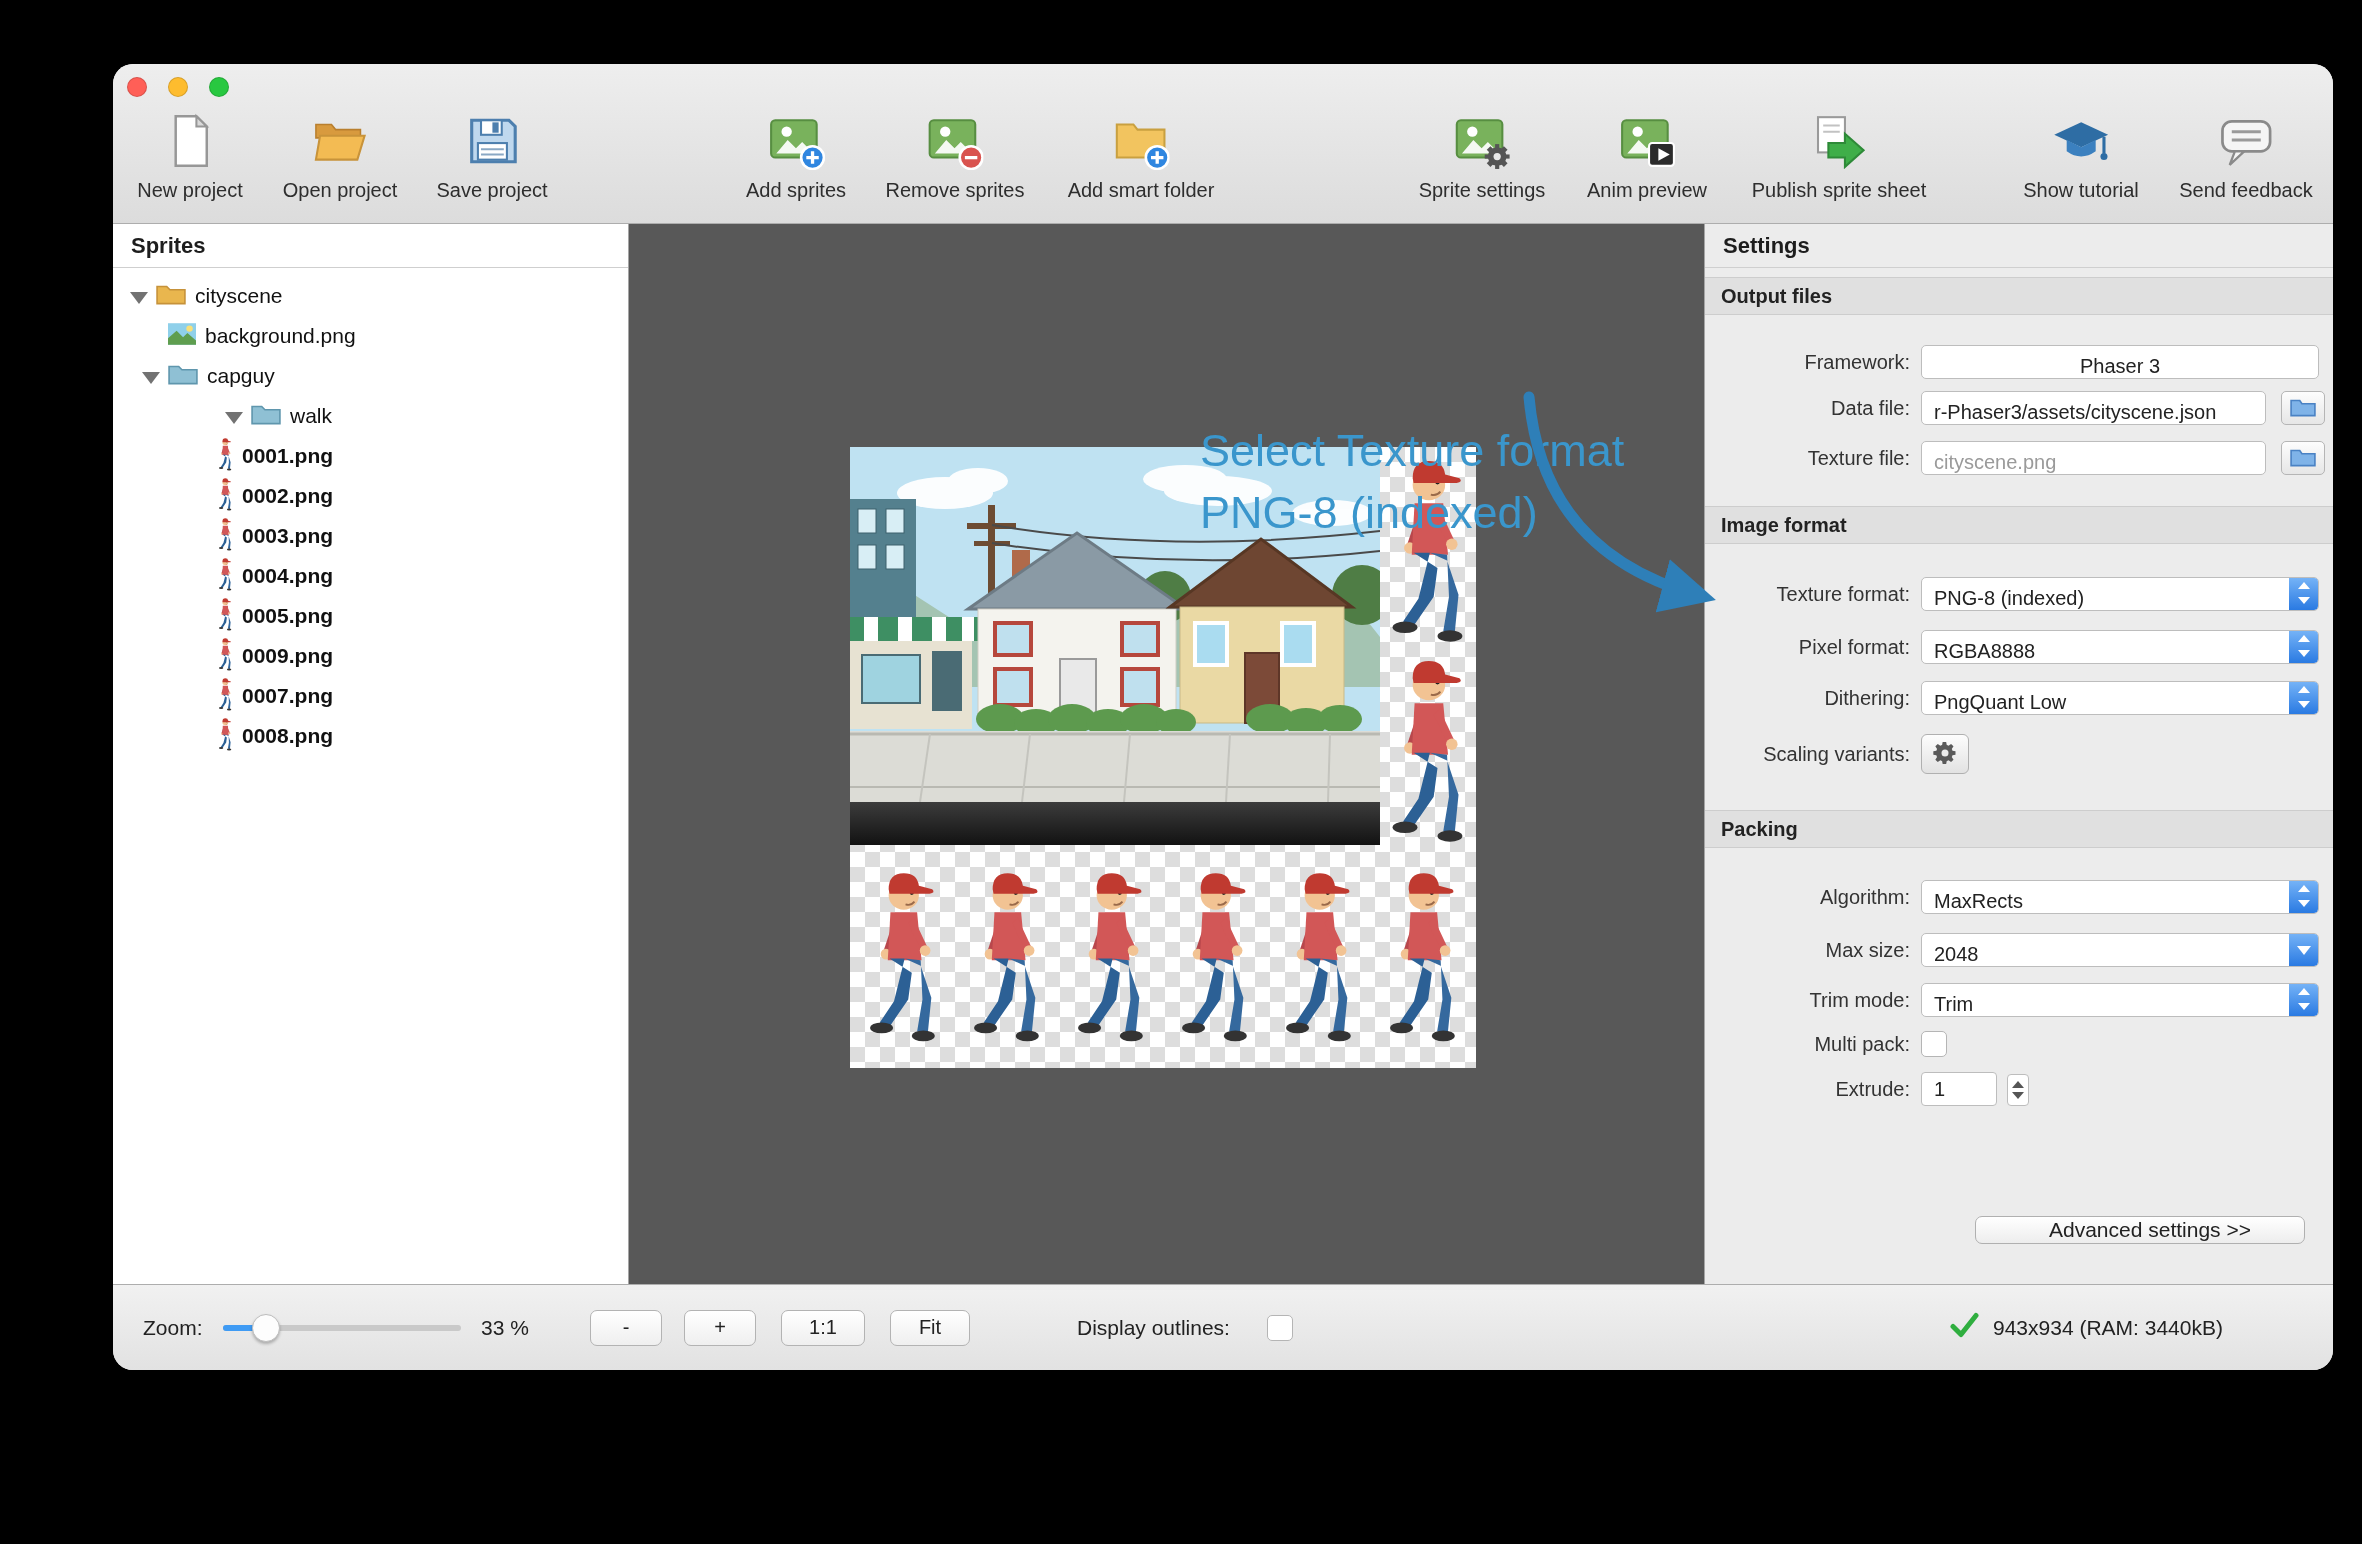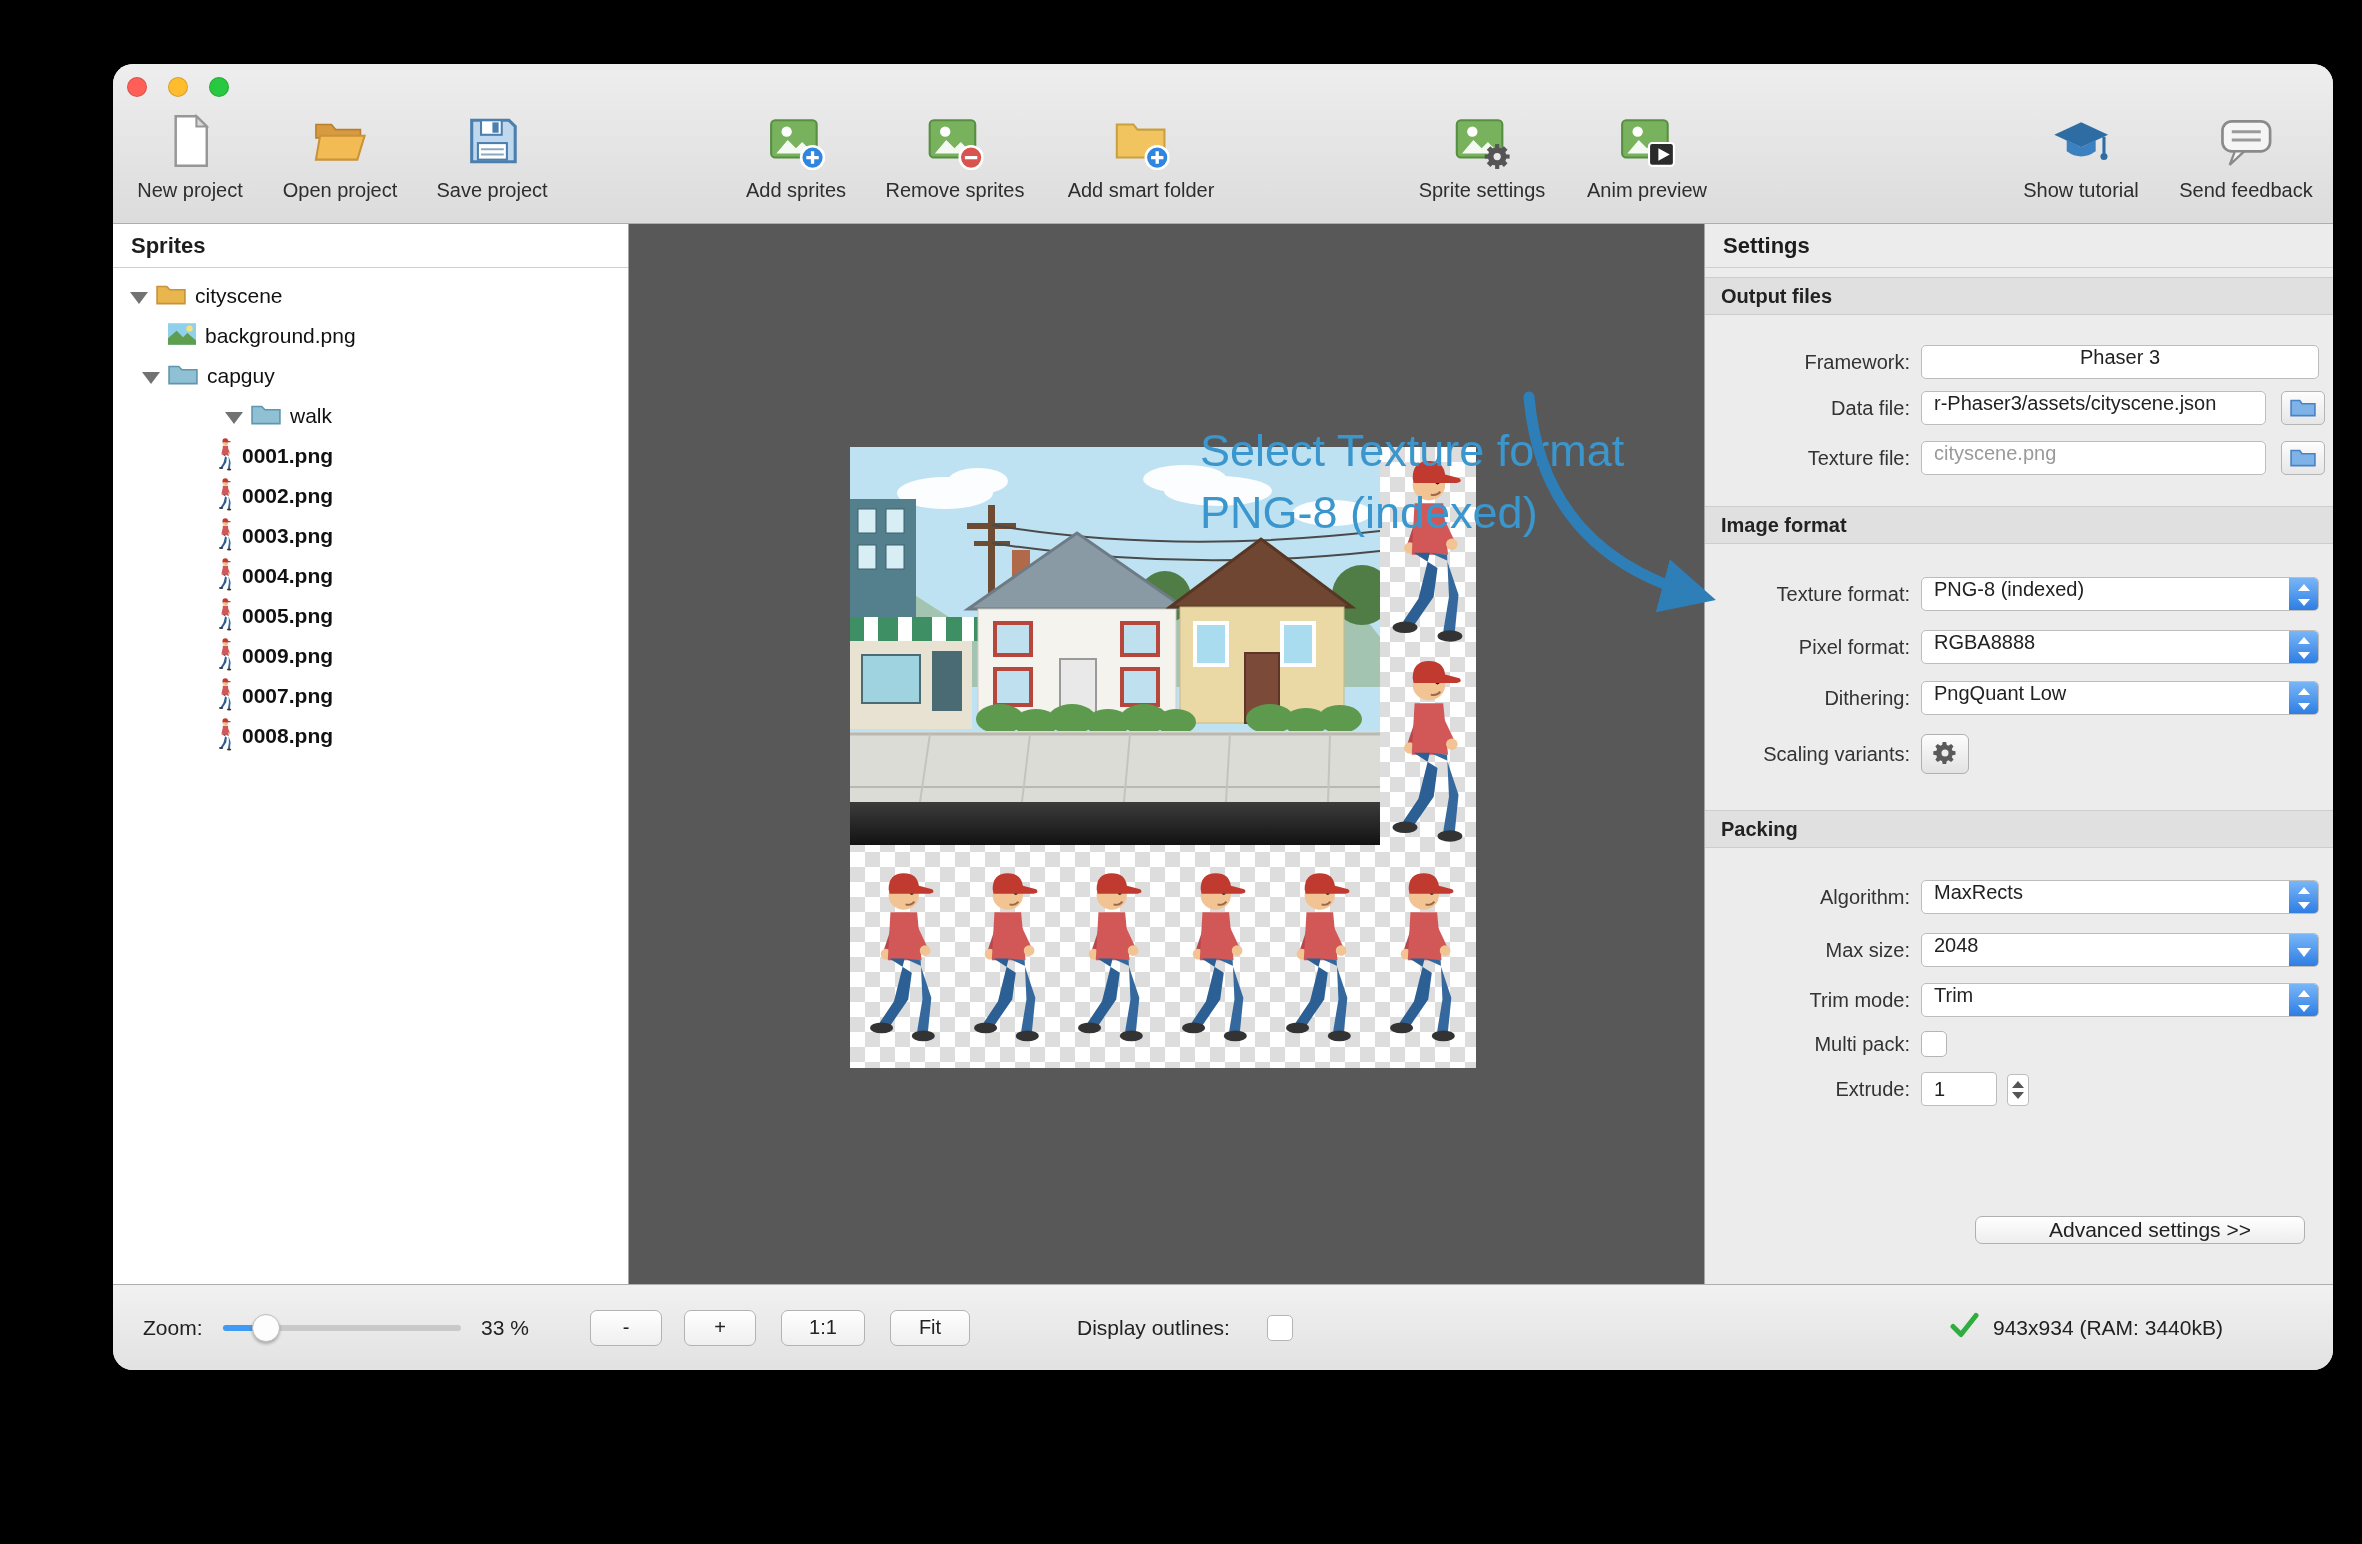--- a/index.html
+++ b/index.html
@@ -40,21 +40,21 @@
 
   
   .right-panel { width:629px; flex:0 0 629px; background:#ececec; border-left:1px solid #a5a5a5;
                  position:relative; font-size:20px; color:#222; }
   .section-band { position:absolute; left:0; width:100%; height:38px; background:#e0e0e0;
                   border-top:1px solid #cdcdcd; border-bottom:1px solid #cdcdcd;
                   display:flex; align-items:center; padding:0 16px; font-weight:700; font-size:20px; }
   .srow { position:absolute; left:0; width:100%; height:34px; }
   .slabel { position:absolute; left:0; top:0; width:205px; text-align:right; line-height:34px; color:#333; }
   .sfield { position:absolute; left:216px; top:0; width:398px; height:34px; background:#fff;
-            border:1px solid #bdbdbd; border-radius:5px; display:flex; align-items:flex-start; overflow:hidden; }
+            border:1px solid #bdbdbd; border-radius:5px; display:flex; align-items:flex-end; overflow:hidden; }
   .sfield.file { width:345px; }
   .sval { padding:0 12px; white-space:nowrap; font-size:20px; color:#222; }
   .sval.center { width:100%; text-align:center; padding:0; }
   .sval.dim { color:#9a9a9a; }
   .stepper { margin-left:auto; width:29px; height:34px; flex:0 0 29px;
              background:linear-gradient(#79b6f8,#2a7ae2); border-radius:0 4px 4px 0;
              display:flex; align-items:center; justify-content:center; }
   .folder-btn { position:absolute; left:576px; top:0; width:44px; height:34px;
                 background:linear-gradient(#fdfdfd,#e6e6e6); border:1px solid #b5b5b5; border-radius:5px;
                 display:flex; align-items:center; justify-content:center; cursor:pointer; }
@@ -228,20 +228,31 @@
             <rect x="4" y="8" width="44" height="36" rx="4" fill="#79b25c" stroke="#578e41" stroke-width="2"></rect>
             <circle cx="19" cy="19" r="5" fill="#fff"></circle>
             <path d="M9 40 l11-13 8 8 6-6 11 11 z" fill="#fff" opacity=".92"></path>
             <rect x="30" y="30" width="24" height="22" rx="3" fill="#2b2b2b" stroke="#fff" stroke-width="2"></rect>
             <polygon points="39,35 50,41 39,47" fill="#fff"></polygon>
           </svg>
       </span>
       <span class="tb-label">Anim preview</span>
     </div>
 
+    <div class="tb-item" style="left:1726px">
+      <span>
+        <svg viewBox="0 0 56 56" width="58" height="58">
+            <rect x="8" y="5" width="26" height="34" fill="#fff" stroke="#9a9a9a" stroke-width="2"></rect>
+            <line x1="13" y1="13" x2="29" y2="13" stroke="#c2c2c2" stroke-width="2"></line>
+            <line x1="13" y1="19" x2="29" y2="19" stroke="#c2c2c2" stroke-width="2"></line>
+            <path d="M18 30 h16 v-9 l18 16 -18 16 v-9 h-16 z" fill="#3fae49" stroke="#2e8a38" stroke-width="2"></path>
+          </svg>
+      </span>
+      <span class="tb-label">Publish sprite sheet</span>
+    </div>
 
     <div class="tb-item" style="left:1968px">
       <span>
         <svg viewBox="0 0 56 56" width="58" height="58">
             <polygon points="28,10 54,22 28,34 2,22" fill="#2e6da4"></polygon>
             <path d="M14 27 v11 q14 10 28 0 v-11 l-14 7 z" fill="#3b80bf"></path>
             <line x1="50" y1="24" x2="50" y2="40" stroke="#2e6da4" stroke-width="3"></line>
             <circle cx="50" cy="43" r="3.4" fill="#2e6da4"></circle>
           </svg>
       </span>

